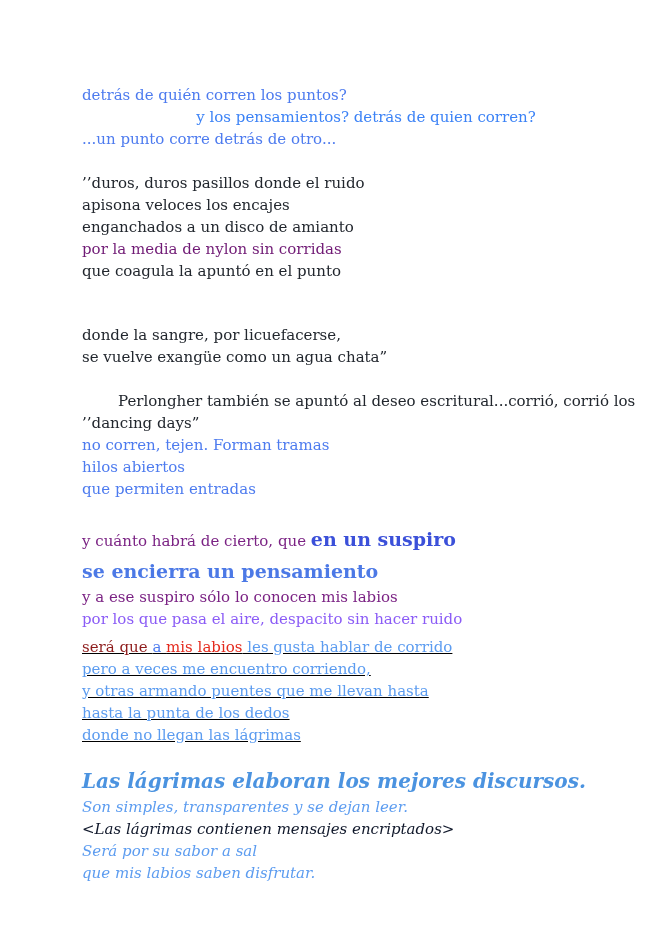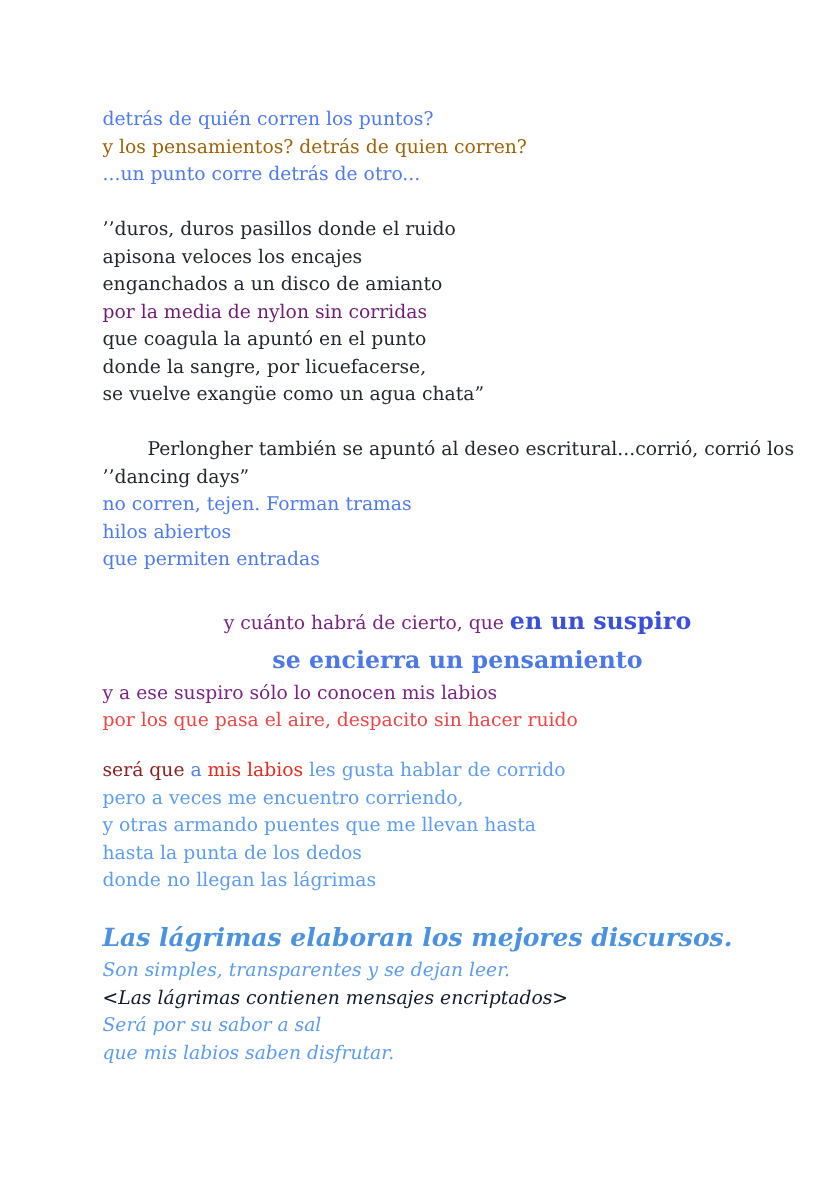--- a/index.html
+++ b/index.html
@@ -22,76 +22,75 @@
   }
   .line {
     font-size: 15px;
     line-height: 22px;
     white-space: pre;
   }
   .stanza { margin: 0; }
   .stanza-black   { margin-top: 22px; }
   .stanza-prose   { margin-top: 22px; }
   .stanza-suspiro { margin-top: 24px; }
-  .stanza-labios  { margin-top: 18px; }
+  .stanza-labios  { margin-top: 6px; text-decoration: underline; }
   .stanza-lagrimas{ margin-top: 20px; font-style: italic; }
   .indent { padding-left: 36px; }
   .line-big {
     font-size: 19px;
     font-weight: bold;
     line-height: 30px;
-    text-align: center;
   }
   .seg-big {
     font-size: 19px;
     font-weight: bold;
   }
   .heading-line {
     font-size: 20px;
     font-weight: bold;
     line-height: 30px;
   }
 </style>
 </head>
 <body>
 
 <div class="page">
 
   <div class="stanza">
     <div class="line" style="color: rgb(77, 123, 239);">detrás de quién corren los puntos?</div>
-    <div class="line" style="color: #a16207;">y los pensamientos? detrás de quien corren?</div>
+    <div class="line" style="color: #3b82f6; text-align: center;">y los pensamientos? detrás de quien corren?</div>
     <div class="line" style="color: rgb(77, 123, 239);">...un punto corre detrás de otro...</div>
   </div>
 
   <div class="stanza stanza-black">
     <div class="line" style="color: rgb(34, 39, 46);">’’duros, duros pasillos donde el ruido</div>
     <div class="line" style="color: rgb(34, 39, 46);">apisona veloces los encajes</div>
     <div class="line" style="color: rgb(34, 39, 46);">enganchados a un disco de amianto</div>
     <div class="line" style="color: #701a75;">por la media de nylon sin corridas</div>
     <div class="line" style="color: rgb(34, 39, 46);">que coagula la apuntó en el punto</div>
-    <div class="line" style="color: rgb(34, 39, 46);">donde la sangre, por licuefacerse,</div>
+    <div class="line" style="color: rgb(34, 39, 46); margin-top: 42px;">donde la sangre, por licuefacerse,</div>
     <div class="line" style="color: rgb(34, 39, 46);">se vuelve exangüe como un agua chata”</div>
   </div>
 
   <div class="stanza stanza-prose">
     <div class="line indent" style="color: rgb(34, 39, 46);">Perlongher también se apuntó al deseo escritural...corrió, corrió los</div>
     <div class="line" style="color: rgb(34, 39, 46);">’’dancing days”</div>
   </div>
 
   <div class="stanza">
     <div class="line" style="color: rgb(77, 123, 239);">no corren, tejen. Forman tramas</div>
     <div class="line" style="color: rgb(77, 123, 239);">hilos abiertos</div>
     <div class="line" style="color: rgb(77, 123, 239);">que permiten entradas</div>
   </div>
 
   <div class="stanza stanza-suspiro">
     <div class="line line-big"><span style="font-size: 15px; font-weight: normal; color: rgb(123, 35, 132);">y cuánto habrá de cierto, que </span><span class="seg-big" style="color: rgb(59, 80, 217);">en un suspiro</span></div>
     <div class="line line-big" style="color: rgb(76, 121, 230);">se encierra un pensamiento</div>
     <div class="line" style="color: rgb(123, 35, 132);">y a ese suspiro sólo lo conocen mis labios</div>
-    <div class="line" style="color: #ef4444;">por los que pasa el aire, despacito sin hacer ruido</div>
+    <div class="line" style="color: #8b5cf6;">por los que pasa el aire, despacito sin hacer ruido</div>
   </div>
 
   <div class="stanza stanza-labios">
     <div class="line"><span style="color: rgb(142, 28, 28);">será que </span><span style="color: rgb(77, 123, 239);">a </span><span style="color: rgb(228, 42, 29);">mis labios</span><span style="color: rgb(92, 156, 240);"> les gusta hablar de corrido</span></div>
     <div class="line" style="color: rgb(92, 156, 240);">pero a veces me encuentro corriendo,</div>
     <div class="line" style="color: rgb(92, 156, 240);">y otras armando puentes que me llevan hasta</div>
     <div class="line" style="color: rgb(92, 156, 240);">hasta la punta de los dedos</div>
     <div class="line" style="color: rgb(92, 156, 240);">donde no llegan las lágrimas</div>
   </div>
 

